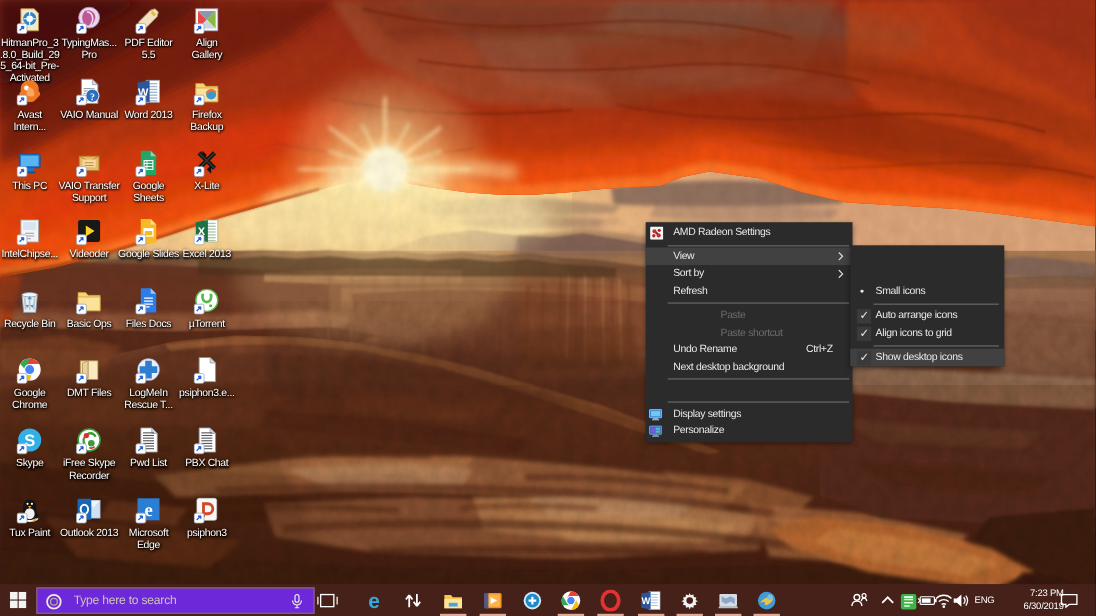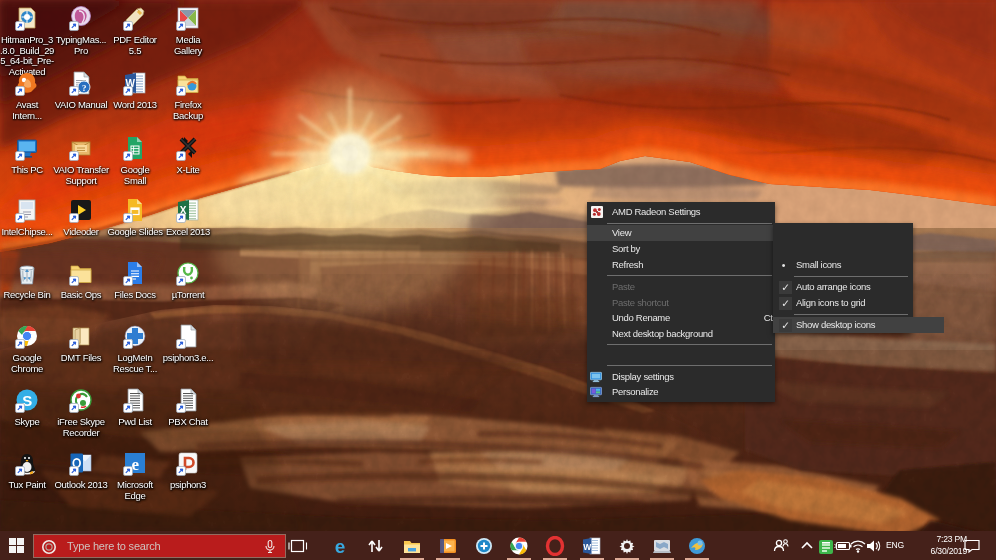--- a/index.html
+++ b/index.html
@@ -2,31 +2,31 @@
 <html><head><meta charset="utf-8">
 <style>
 html,body{margin:0;padding:0;width:996px;height:560px;overflow:hidden;background:#000;font-family:"Liberation Sans",sans-serif;}
 #wrap{position:relative;width:996px;height:560px;overflow:hidden;}
 #bg{position:absolute;left:0;top:0;}
 .dic{position:absolute;width:58px;text-align:center;color:#fff;font-size:9.5px;letter-spacing:-0.3px;line-height:10.5px;}
 .dic .ii{height:26px;display:flex;align-items:flex-end;justify-content:center;}
 .dic .lbl{margin-top:3px;text-shadow:0 1px 2px rgba(0,0,0,.95),0 0 3px rgba(0,0,0,.9),1px 1px 2px rgba(0,0,0,.9);}
 .dic .lbl div{white-space:nowrap;}
 .menu{position:absolute;background:#2b2b2b;box-shadow:0 2px 5px rgba(0,0,0,.5);z-index:5;}
-.mi{position:absolute;left:0;width:100%;height:16px;color:#e8e8e8;font-size:9.5px;letter-spacing:-0.3px;line-height:16px;padding-left:31px;}
+.mi{position:absolute;left:0;width:100%;height:16px;color:#e8e8e8;font-size:9.5px;letter-spacing:-0.3px;line-height:16px;}
 .mi .tx{position:absolute;left:25px;top:0;}
-.mi.dis{color:#6d6d6d;}
+.mi.dis{color:#6d6d6d;margin-left:43px;}
 .mi.hl{background:#414141;}
 .mi .sc{position:absolute;right:18px;top:0;}
 .msep{position:absolute;left:20px;right:3px;height:1px;background:#6e6e6e;}
 .smi .tx{left:23px;}
 .mi .mic{position:absolute;left:3px;top:2px;width:12px;height:12px;}
 .mi .chk{position:absolute;left:4px;top:1.5px;width:13px;height:13px;color:#e6e6e6;font-size:10.5px;line-height:13px;text-align:center;background:#3a3a3a;}
 #taskbar{position:absolute;left:0;top:531px;width:996px;height:29px;background:#45211a;z-index:6;}
-#sbox{position:absolute;left:33px;top:3px;width:253px;height:24px;background:#b91c1c;border:1px solid #936b5f;box-sizing:border-box;}
+#sbox{position:absolute;left:33px;top:3px;width:253px;height:24px;background:#6d28d9;border:1px solid #936b5f;box-sizing:border-box;}
 #sbox .st{position:absolute;left:33px;top:4.5px;font-size:11px;letter-spacing:-0.2px;color:#cfc3bf;}
 .tic{position:absolute;top:0;width:36px;height:29px;display:flex;align-items:center;justify-content:center;}
 .tul{position:absolute;bottom:0px;height:2px;background:#ddab97;}
 .trt{position:absolute;color:#fff;font-size:8.6px;letter-spacing:-0.2px;}
 
 </style></head>
 <body>
 <div id="wrap">
 <svg id="bg" width="996" height="560" viewBox="0 0 996 560">
 <defs>
@@ -361,21 +361,21 @@
             <path d="M4,4 L20,4 L12,12 z" fill="#8899aa"></path>
             <path d="M20,4 L20,20 L12,12 z" fill="#88b848"></path>
             <path d="M4,20 L20,20 L12,12 z" fill="#ccd4dc"></path>
             <g>
               <rect x="0.5" y="15.5" width="9" height="9" rx="1.6" fill="#fff" stroke="#9aa7b8" stroke-width="0.7"></rect>
               <path d="M2.8,21.8 L6.6,18 M6.6,18 l-2.6,0.3 M6.6,18 l-0.3,2.6" stroke="#2b5fd9" stroke-width="1.2" fill="none"></path>
             </g>
           </svg>
         </div>
         <div class="lbl">
-          <div>Media</div>
+          <div>Align</div>
           <div>Gallery</div>
         </div>
       </div>
 <div class="dic" style="left:-2px;top:71px;">
         <div class="ii">
           <svg width="24" height="26" viewBox="0 0 24 26">
             <path d="M12,2 c6,0 9,5 8,10 c2,1 2,4 0,5 l-4,4 c-5,2 -9,0 -11,-3 c-3,-1 -3,-4 -1,-6 c-1,-6 3,-10 8,-10 z" fill="#f07820"></path>
             <circle cx="9" cy="9" r="2.2" fill="#fff"></circle>
             <path d="M12,8 q5,2 4,8 q-4,2 -7,-1 q0,-5 3,-7 z" fill="#f8a860"></path>
             <g>
@@ -496,21 +496,21 @@
             <rect x="8" y="10" width="8" height="8" fill="none" stroke="#fff" stroke-width="1"></rect>
             <path d="M8,12.6 h8 M8,15.3 h8 M10.6,10 v8" stroke="#fff" stroke-width="0.9"></path>
             <g>
               <rect x="0.5" y="15.5" width="9" height="9" rx="1.6" fill="#fff" stroke="#9aa7b8" stroke-width="0.7"></rect>
               <path d="M2.8,21.8 L6.6,18 M6.6,18 l-2.6,0.3 M6.6,18 l-0.3,2.6" stroke="#2b5fd9" stroke-width="1.2" fill="none"></path>
             </g>
           </svg>
         </div>
         <div class="lbl">
           <div>Google</div>
-          <div>Small</div>
+          <div>Sheets</div>
         </div>
       </div>
 <div class="dic" style="left:159px;top:136px;">
         <div class="ii">
           <svg width="24" height="26" viewBox="0 0 24 26">
             <path d="M5,3 l14,14 M19,3 L5,17" stroke="#111" stroke-width="4"></path>
             <path d="M8,1 l4,4 -4,4 z M16,22 l-4,-4 4,-4 z" fill="#111"></path>
             <path d="M5,3 l14,14 M19,3 L5,17" stroke="#333" stroke-width="1.5"></path>
             <g>
               <rect x="0.5" y="15.5" width="9" height="9" rx="1.6" fill="#fff" stroke="#9aa7b8" stroke-width="0.7"></rect>

